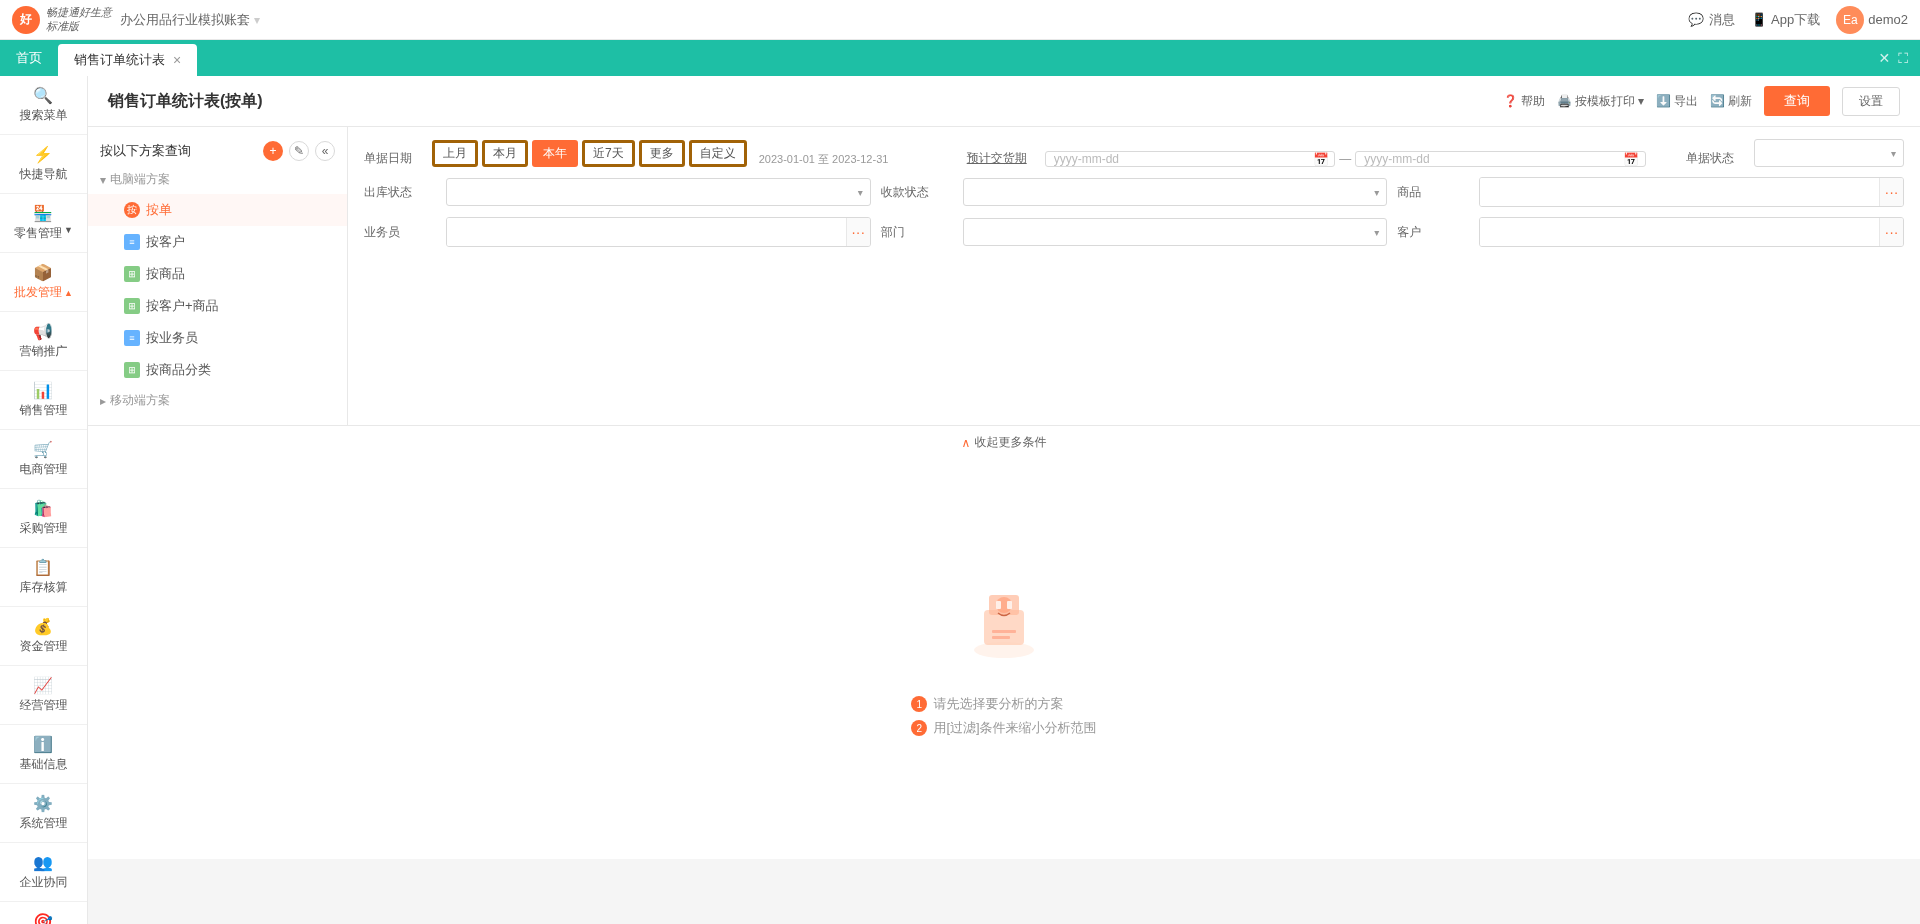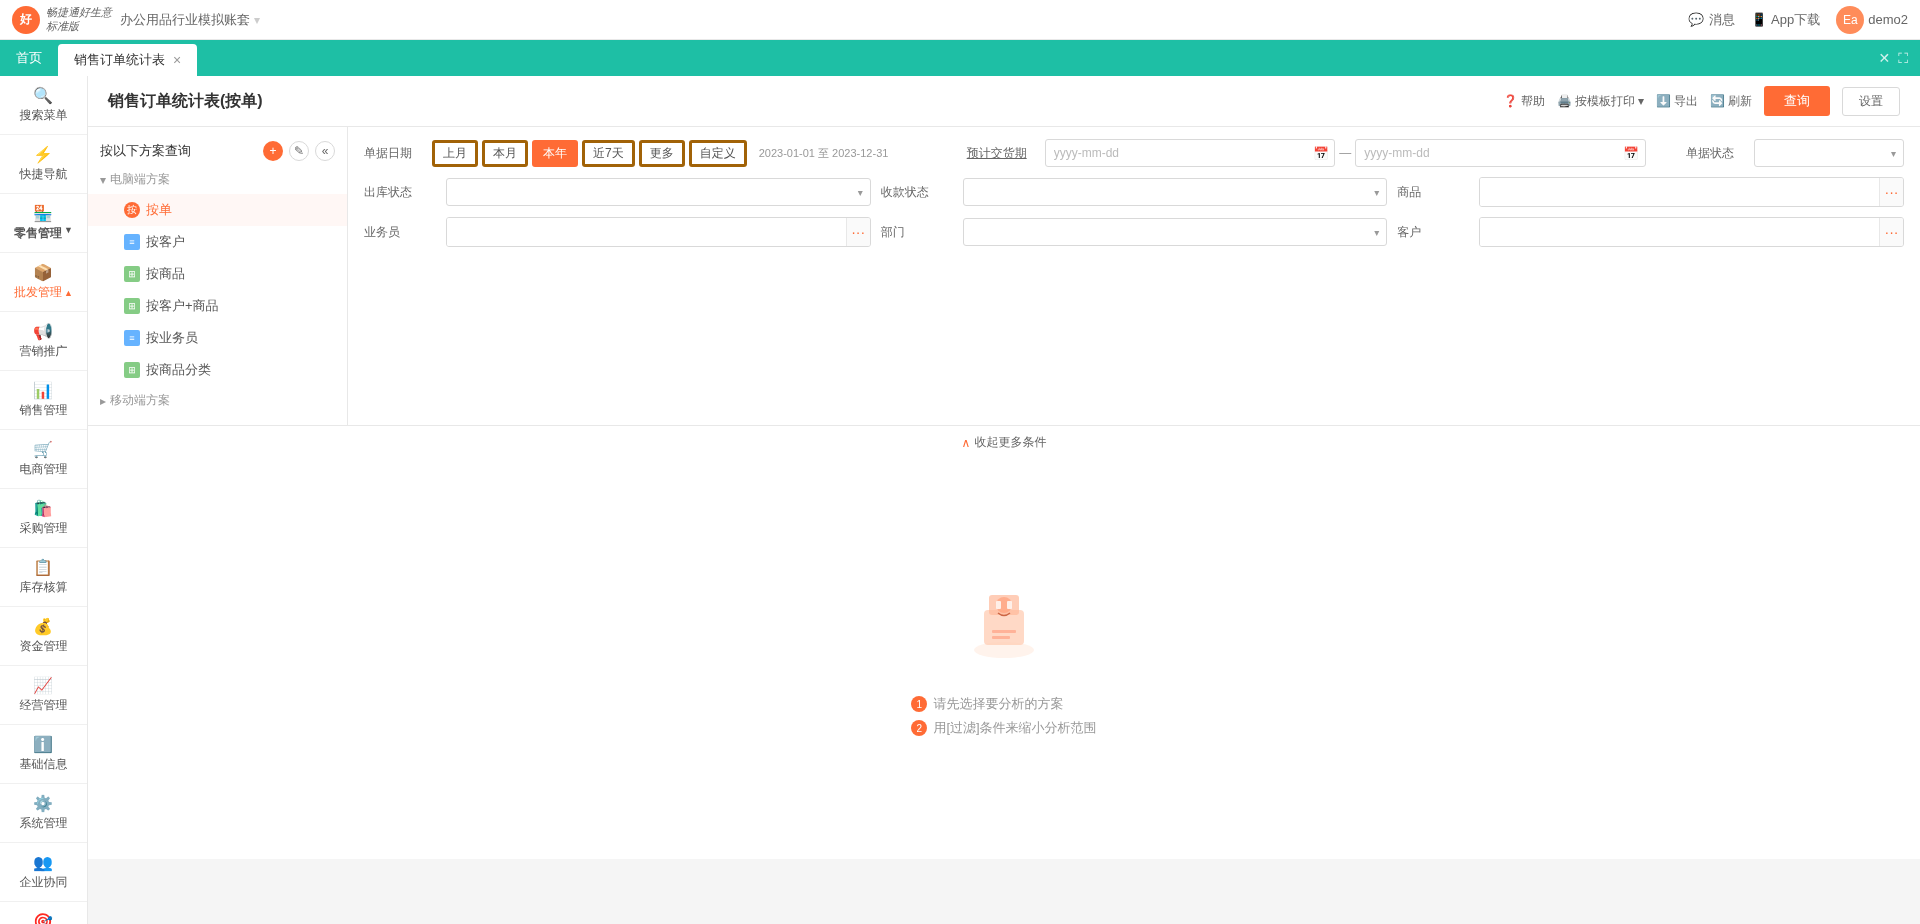--- a/index.html
+++ b/index.html
@@ -304,21 +304,21 @@
       align-items: center;
       gap: 4px;
       flex: 1;
     }
     .date-input-wrap {
       position: relative;
       flex: 1;
     }
     .date-input {
       width: 100%;
-      height: 28px;
+      height: 16px;
       border: 1px solid #d9d9d9;
       border-radius: 3px;
       padding: 0 24px 0 8px;
       font-size: 12px;
       color: #333;
       outline: none;
     }
     .date-input::placeholder { color: #bbb; }
     .date-icon {
       position: absolute;
@@ -472,21 +472,21 @@
       min-height: 220px;
     }
 
     .filter-content-right {
       flex: 1;
       padding: 12px 16px;
     }
 
     .filter-date-row {
       display: flex;
-      align-items: center;
+      align-items: flex-end;
       margin-bottom: 10px;
       gap: 8px;
     }
 
     .filter-cols-3 {
       display: grid;
       grid-template-columns: 1fr 1fr 1fr;
       gap: 10px;
     }
 
@@ -547,21 +547,21 @@
     <div class="sidebar-item">
       <span class="sidebar-icon">🔍</span>
       <span class="sidebar-label">搜索菜单</span>
     </div>
     <div class="sidebar-item">
       <span class="sidebar-icon">⚡</span>
       <span class="sidebar-label">快捷导航</span>
     </div>
     <div class="sidebar-item">
       <span class="sidebar-icon">🏪</span>
-      <span class="sidebar-label" style="display:flex;align-items:flex-start;gap:2px;font-weight:bold;">
+      <span class="sidebar-label" style="display:flex;align-items:flex-start;gap:2px;">
         <span>零售管理</span>
         <span style="font-size:9px;">▼</span>
       </span>
     </div>
     <div class="sidebar-item active">
       <span class="sidebar-icon">📦</span>
       <span class="sidebar-label" style="display:flex;align-items:center;gap:2px;">
         <span>批发管理</span>
         <span style="font-size:9px;">▲</span>
       </span>

